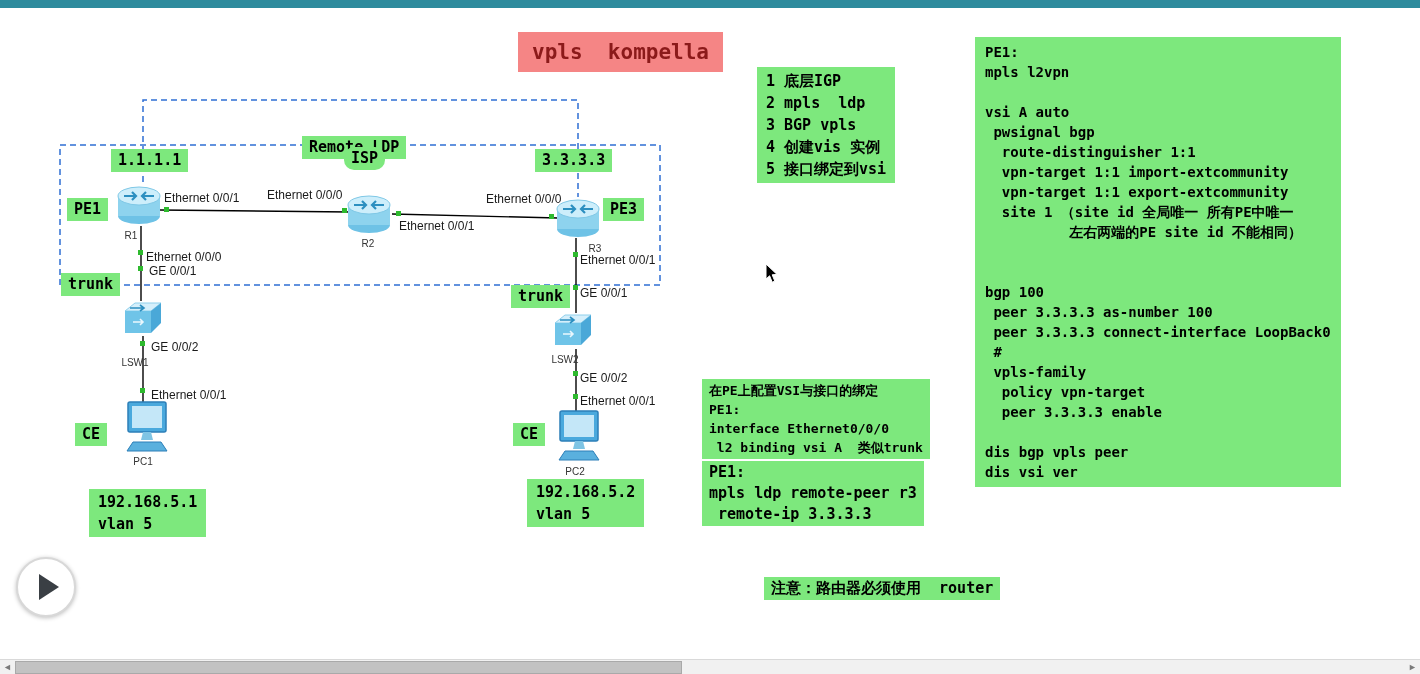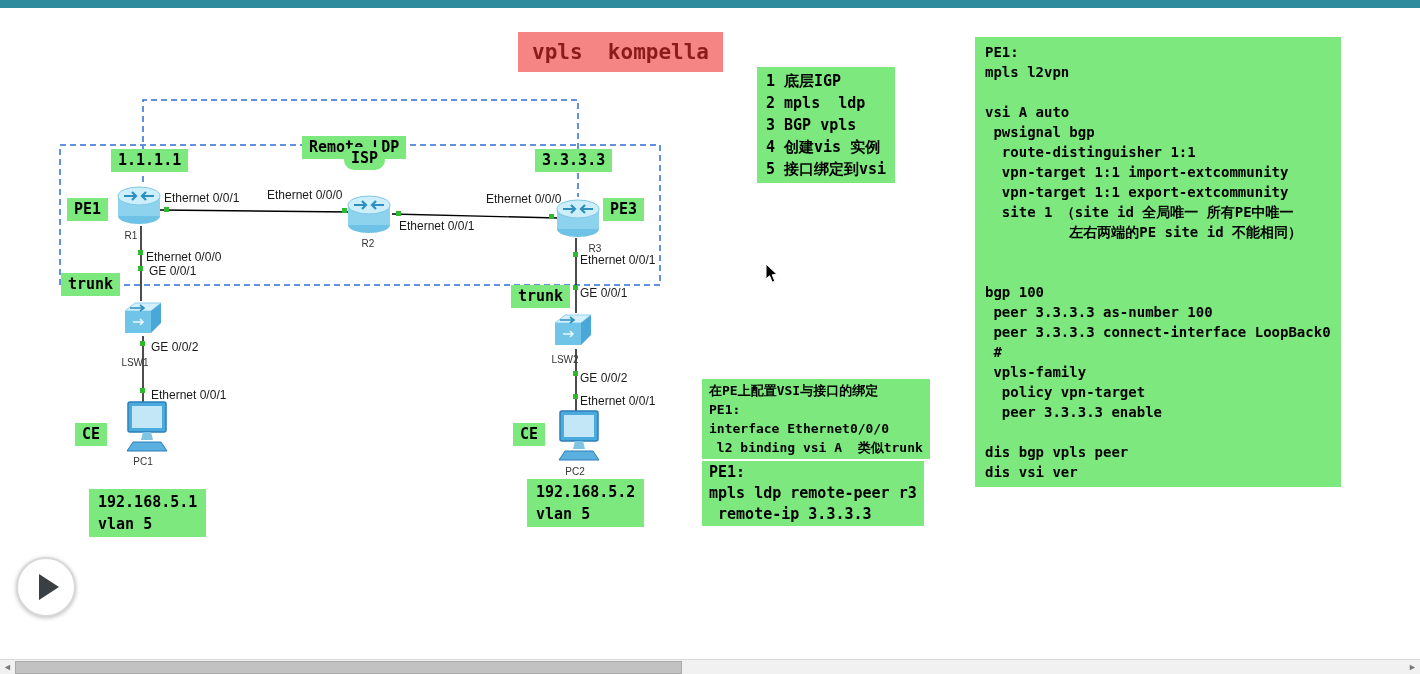--- a/index.html
+++ b/index.html
@@ -126,20 +126,21 @@
 bgp 100
  peer 3.3.3.3 as-number 100
  peer 3.3.3.3 connect-interface LoopBack0
  #
  vpls-family
   policy vpn-target
   peer 3.3.3.3 enable
 
 dis bgp vpls peer
 dis vsi ver</div>
+  <div class="glabel" style="left:764px; top:577px;">注意：路由器必须使用  router</div>
 
   <div class="node" style="left:116px; top:183px; width:46px; height:44px;">
     <svg width="46" height="44" viewBox="0 0 46 44">
       <ellipse cx="23" cy="33" rx="21" ry="8" fill="#6ec2e6"></ellipse>
       <rect x="2" y="13" width="42" height="20" fill="#8ed3ee"></rect>
       <ellipse cx="23" cy="13" rx="21" ry="9" fill="#cdeefb" stroke="#7fc8e6" stroke-width="1"></ellipse>
       <path d="M8 13 h12 m-4 -4 l4 4 l-4 4" stroke="#2c8fc0" stroke-width="2.2" fill="none"></path>
       <path d="M38 13 h-12 m4 -4 l-4 4 l4 4" stroke="#2c8fc0" stroke-width="2.2" fill="none"></path>
     </svg>
   </div>

